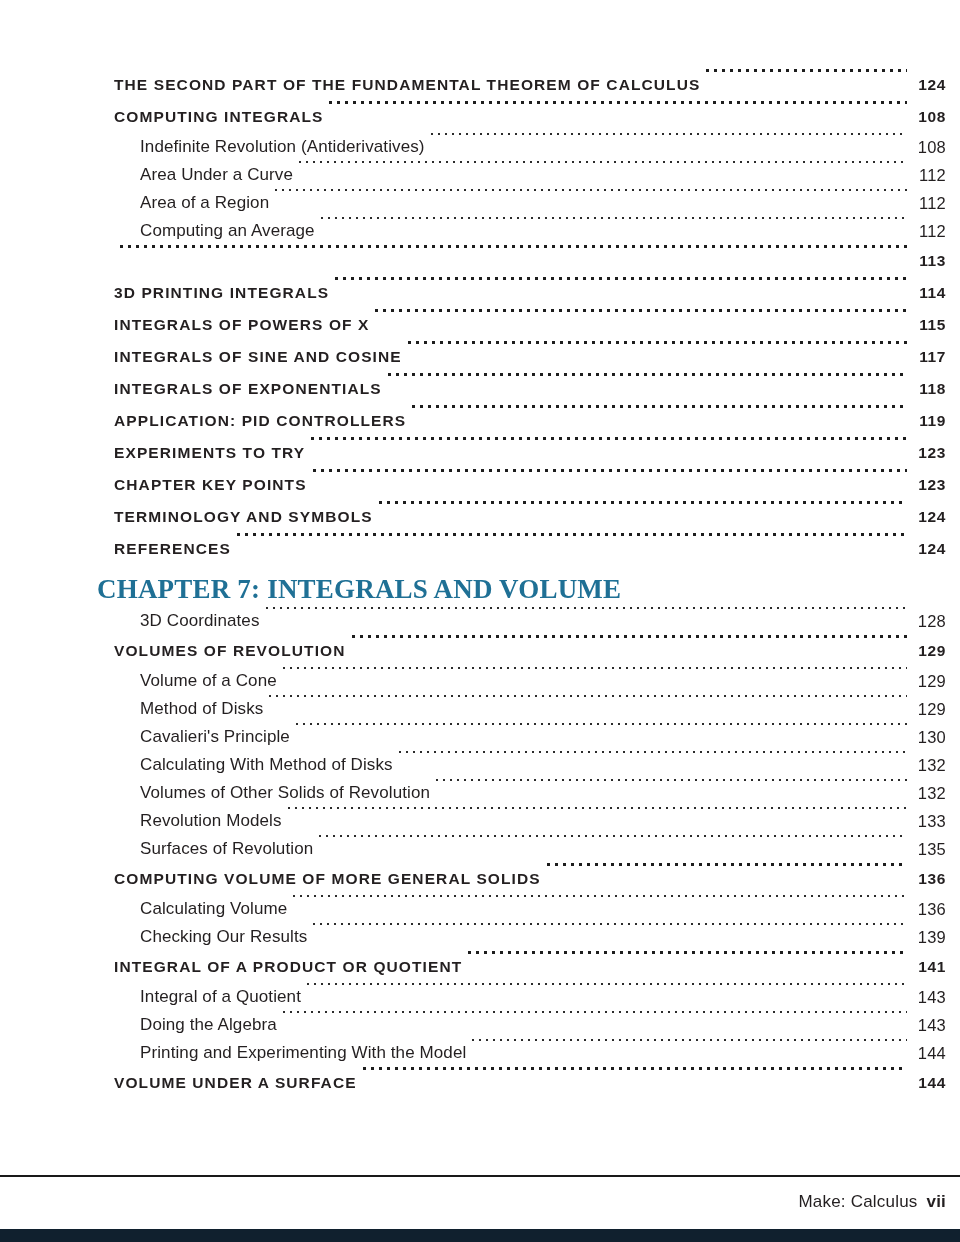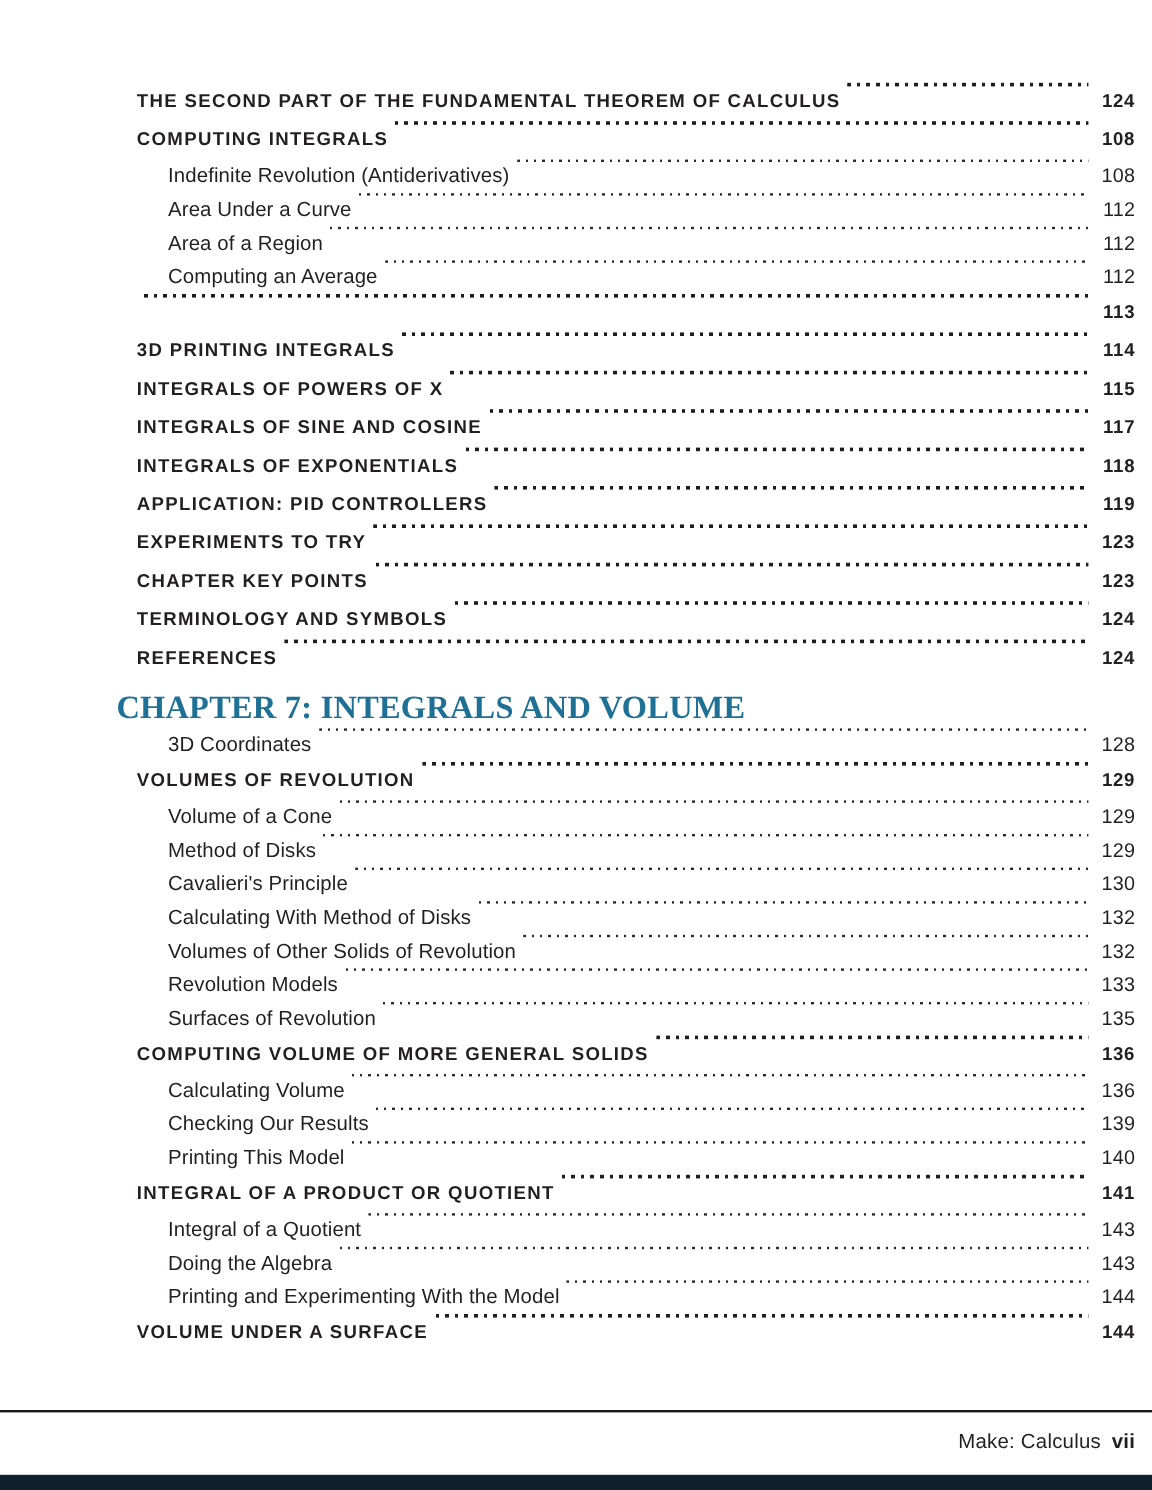--- a/index.html
+++ b/index.html
@@ -249,25 +249,20 @@
       <div class="row sub">
     <span class="label">Calculating Volume</span>
     <span class="dots"></span>
     <span class="num">136</span>
   </div>
       <div class="row sub">
     <span class="label">Checking Our Results</span>
     <span class="dots"></span>
     <span class="num">139</span>
   </div>
-      <div class="row sub">
-    <span class="label">Printing This Model</span>
-    <span class="dots"></span>
-    <span class="num">140</span>
-  </div>
       <div class="row section">
     <span class="label">INTEGRAL OF A PRODUCT OR QUOTIENT</span>
     <span class="dots"></span>
     <span class="num">141</span>
   </div>
       <div class="row sub">
     <span class="label">Integral of a Quotient</span>
     <span class="dots"></span>
     <span class="num">143</span>
   </div>

